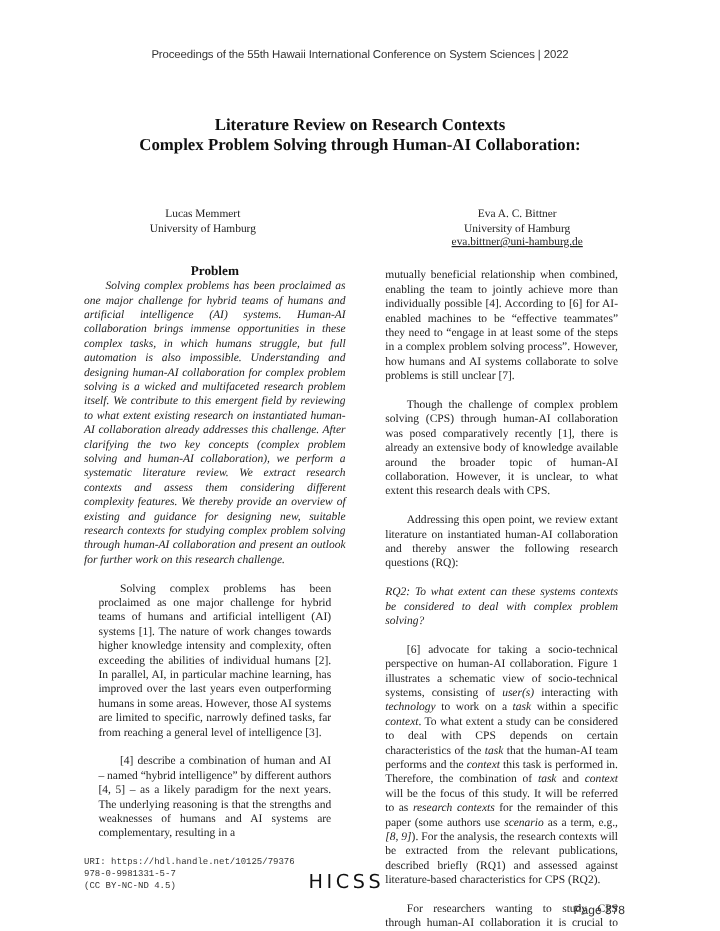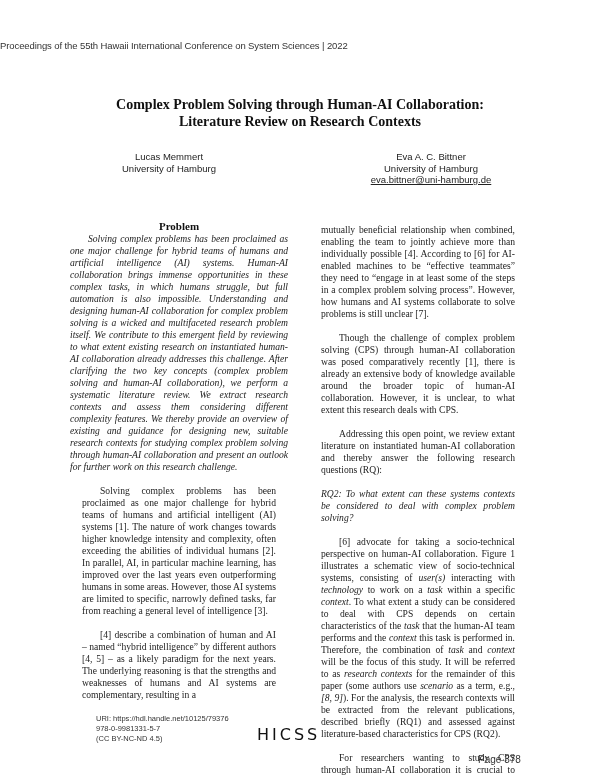--- a/index.html
+++ b/index.html
@@ -1,50 +1,50 @@
 <!DOCTYPE html>
 <html><head>
 <meta charset="utf-8">
 <style>
   html, body { margin: 0; padding: 0; background: #ffffff; }
   body { width: 600px; height: 776px; position: relative; overflow: hidden; color: #1a1a1a; }
-  .header { position: absolute; top: 40px; left: 0; width: 600px; text-align: left;
+  .header { position: absolute; top: 40px; left: 0; width: 600px; text-align: center;
     font-family: "Liberation Sans", sans-serif; font-size: 9.5px; color: #333; letter-spacing: -0.1px; }
   .title { position: absolute; top: 97px; left: 0; width: 600px; text-align: center;
     font-family: "Liberation Serif", serif; font-weight: bold; font-size: 14px; line-height: 16.5px; color: #111; }
-  .author { position: absolute; top: 151px; width: 200px; text-align: center;
-    font-family: Liberation Sans, sans-serif; font-size: 9.5px; line-height: 11.5px; color: #222; }
+  .author { position: absolute; top: 174px; width: 200px; text-align: center;
+    font-family: Liberation Serif, serif; font-size: 9.5px; line-height: 11.5px; color: #222; }
   .author.a1 { left: 69px; }
   .author.a2 { left: 331px; }
   .author .email { text-decoration: underline; }
   .col { position: absolute; width: 218px; font-family: "Liberation Serif", serif; font-size: 9.6px;
     line-height: 12px; color: #222; text-align: justify; hyphens: auto; }
   .col.left { left: 70px; top: 220px; }
   .col.right { left: 309px; top: 212px; }
   .abs-heading { text-align: center; font-weight: bold; font-size: 11px; line-height: 12px; margin: 0 0 1px 0; color: #111; }
   .abs-body { font-style: italic; text-indent: 18px; margin: 0; }
   .sec-heading { font-weight: bold; font-size: 11px; margin: 47px 0 13px 0; color: #111; }
   p { margin: 12px; text-indent: 18px; }
   p.rq { text-indent: 0; font-style: italic; }
   em { font-style: italic; }
-  .footer-left { position: absolute; left: 70px; top: 714px; font-family: Liberation Sans, sans-serif;
-    font-size: 7.5px; line-height: 10px; color: #333; margin-left: 26px; }
+  .footer-left { position: absolute; left: 70px; top: 714px; font-family: Liberation Mono, monospace;
+    font-size: 7.5px; line-height: 10px; color: #333; }
   .logo { position: absolute; left: 257px; top: 725px; font-family: "DejaVu Sans", sans-serif;
     font-size: 16px; letter-spacing: 3px; color: #111; text-align: center; }
   .page-num { position: absolute; left: 478px; top: 726px; font-family: "Liberation Sans", sans-serif;
     font-size: 10px; color: #333; margin-top: 28px; }
 </style>
 </head>
 <body>
 
 <div class="header">Proceedings of the 55th Hawaii International Conference on System Sciences | 2022</div>
 
 <div class="title">
+  <div>Literature Review on Research Contexts</div>
   <div>Complex Problem Solving through Human-AI Collaboration:</div>
-  <div>Literature Review on Research Contexts</div>
 </div>
 
 <div class="author a1">
   <div>Lucas Memmert</div>
   <div>University of Hamburg</div>
 </div>
 <div class="author a2">
   <div>Eva A. C. Bittner</div>
   <div>University of Hamburg</div>
   <div class="email">eva.bittner@uni-hamburg.de</div>

